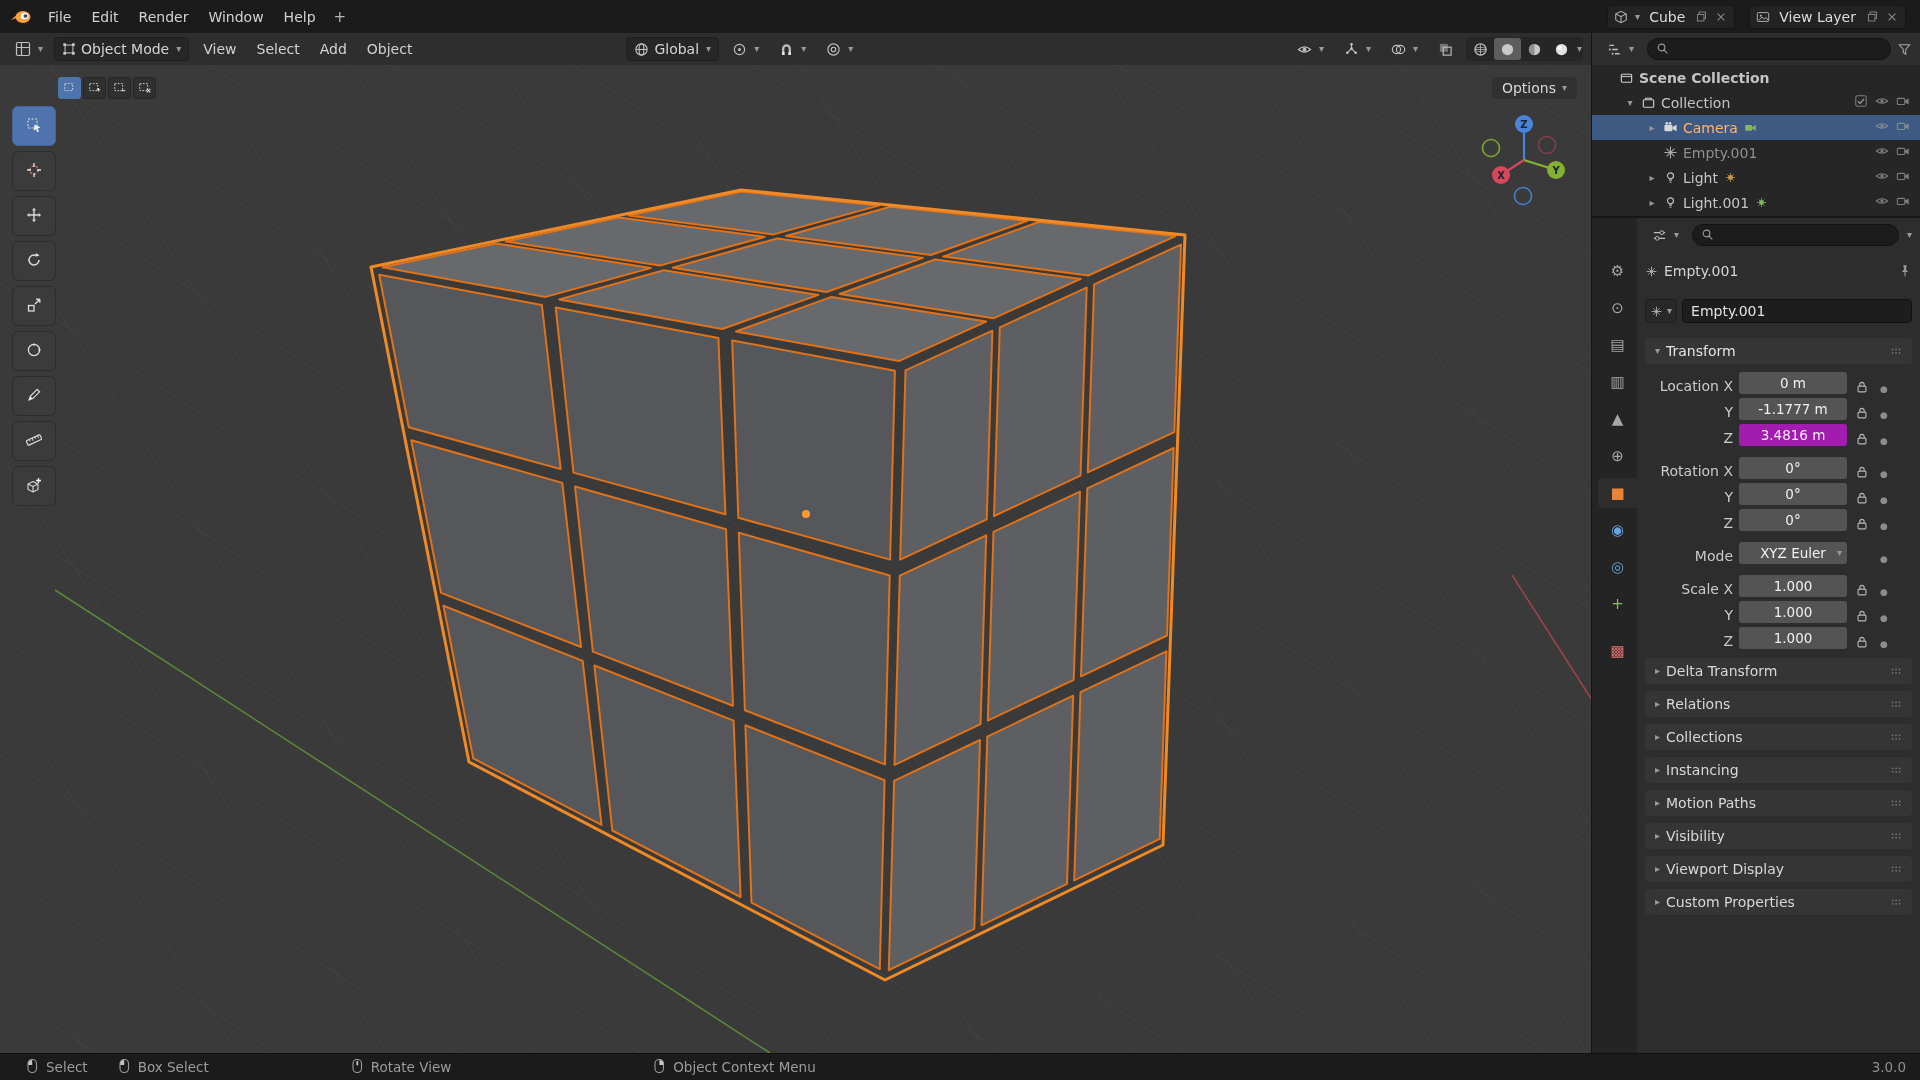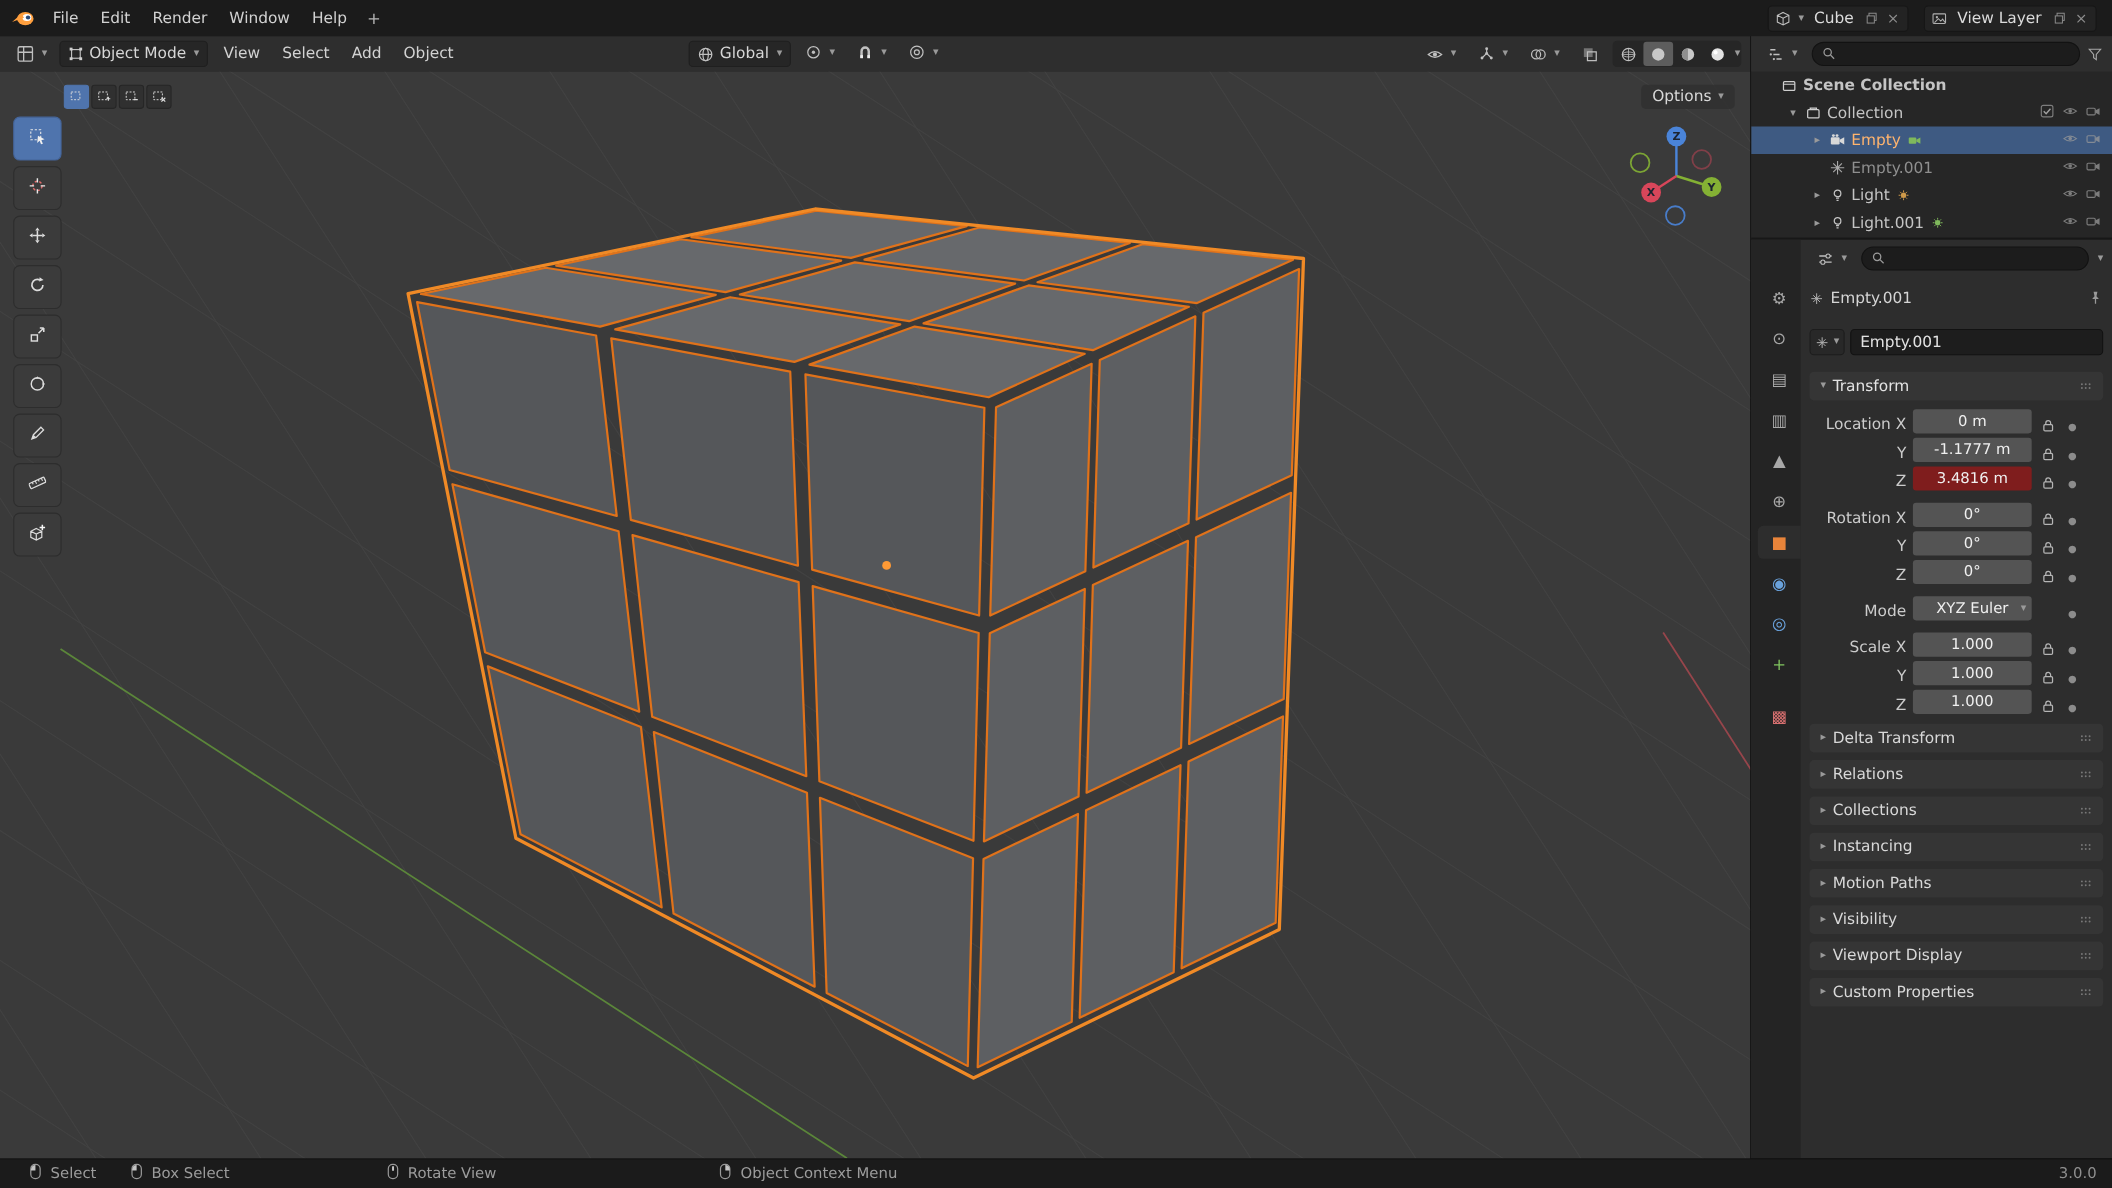--- a/index.html
+++ b/index.html
@@ -24,21 +24,21 @@
 
   .chev{font-size:10px;color:#9a9a9a;line-height:1;margin-left:2px}
 
   
   .main{flex:1;display:flex;min-height:0}
   .viewport-col{width:1592px;display:flex;flex-direction:column;border-right:1px solid #141414}
   .vp-header{height:32px;background:#2e2e2e;display:flex;align-items:center;padding:0 8px;gap:4px;flex:none}
   .hbtn{display:flex;align-items:center;gap:5px;padding:3px 7px;border-radius:4px;color:#d6d6d6}
   .hbtn.dd{background:#262626;border:1px solid #1f1f1f}
   .vp-menus{display:flex}
-  .vph-center{display:flex;align-items:flex-start;gap:6px;margin-left:200px}
+  .vph-center{display:flex;align-items:center;gap:6px;margin-left:200px}
   .vph-right{display:flex;align-items:center;gap:6px;margin-left:auto}
   .segmented{display:flex;align-items:center;background:#262626;border-radius:4px;padding:1px}
   .seg-btn{width:27px;height:22px;display:flex;align-items:center;justify-content:center;border-radius:3px}
   .seg-btn.active{background:#5d5d5d}
   .hicon{display:flex;align-items:center}
 
   
   .viewport{position:relative;flex:1;background:#3a3a3a;overflow:hidden}
   #vp-scene{position:absolute;inset:0;display:block}
   .tool-settings{position:absolute;left:0;right:0;top:0;height:34px;display:flex;align-items:flex-end;padding:0 14px}
@@ -89,21 +89,21 @@
     color:#e2e2e2;padding:0 8px;font:inherit;outline:none}
   .panel-header{height:26px;margin-top:14px;background:#353535;border-radius:4px;display:flex;
     align-items:center;padding:0 8px;gap:6px;color:#e3e3e3}
   .panel-header .grip,.section .grip{margin-left:auto;display:flex}
   .tr-rows{margin-top:4px}
   .tr-row{display:flex;align-items:flex-end;height:24px;margin-top:2px}
   .tr-row.group-start{margin-top:9px}
   .tr-label{width:88px;text-align:right;color:#cbcbcb;margin-right:6px;white-space:nowrap;flex:none}
   .tr-field{width:108px;height:22px;background:#545454;border-radius:3px;display:flex;align-items:center;
     justify-content:center;color:#f0f0f0;font-size:13.5px;position:relative;flex:none}
-  .tr-field.hl{background:#7f1d1d}
+  .tr-field.hl{background:#a21caf}
   .tr-field .chev{position:absolute;right:5px}
   .tr-lock{width:16px;margin-left:7px;display:flex;justify-content:center;flex:none}
   .tr-dot{margin-left:10px;font-size:9px;color:#8c8c8c;flex:none}
   .sections{margin-top:2px}
   .section{height:26px;margin-top:7px;background:#353535;border-radius:4px;display:flex;align-items:center;
     padding:0 8px;gap:6px;color:#d8d8d8}
 
   
   .statusbar{height:27px;background:#1b1b1b;border-top:1px solid #101010;display:flex;align-items:center;
     color:#9c9c9c;font-size:13.5px;flex:none}
@@ -571,21 +571,21 @@
             <div class="ol-row selected" style="padding-left: 52px;">
               <span class="ol-arrow">▸</span>
               <span class="ol-icon">
                 <svg width="15" height="15" viewBox="0 0 16 16" fill="none">
                   <rect x="1.5" y="5" width="8.5" height="7" rx="1.2" fill="#d8d8d8"></rect>
                   <path d="M10 7.5 L14.5 5 v7 L10 9.5 Z" fill="#d8d8d8"></path>
                   <circle cx="4" cy="3.5" r="1.4" fill="#d8d8d8"></circle>
                   <circle cx="7.5" cy="3.5" r="1.4" fill="#d8d8d8"></circle>
                 </svg>
               </span>
-              <span class="ol-label">Empty</span>
+              <span class="ol-label">Camera</span>
               <span class="ol-badge">
                 <svg width="13" height="13" viewBox="0 0 16 16" fill="none">
                   <rect x="1.5" y="5" width="8.5" height="7" rx="1.2" fill="#7fb95c"></rect>
                   <path d="M10 7.5 L14.5 5 v7 L10 9.5 Z" fill="#7fb95c"></path>
                 </svg>
               </span>
               <span class="ol-right">
                 <span><svg width="14" height="14" viewBox="0 0 16 16" fill="none">
                     <path d="M1.5 8 Q8 3 14.5 8 Q8 13 1.5 8 Z" stroke="#9a9a9a" stroke-width="1.2" fill="none"></path>
                     <circle cx="8" cy="8" r="1.9" fill="#9a9a9a"></circle>

